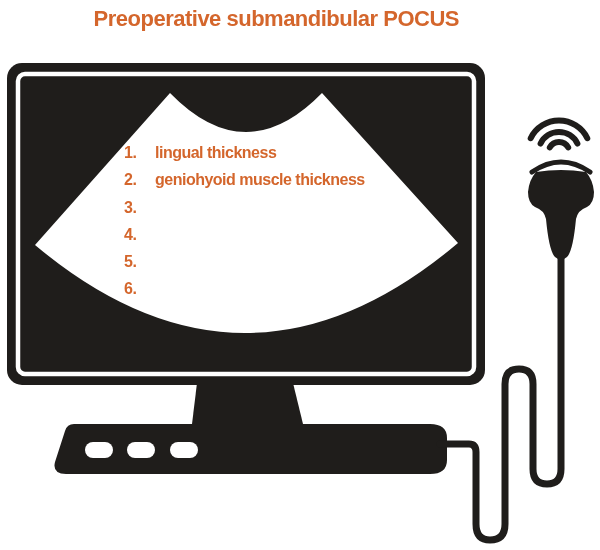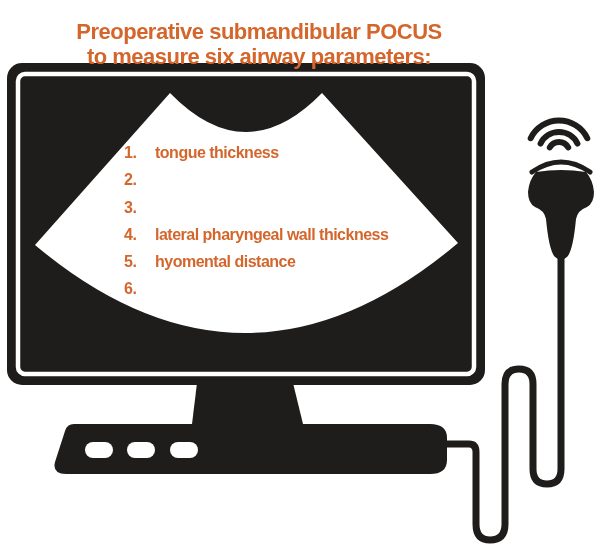--- a/index.html
+++ b/index.html
@@ -16,22 +16,22 @@
     font-family:"Liberation Sans", sans-serif;
   }
   #stage svg{position:absolute;left:0;top:0;}
   .ink{fill:var(--ink);}
   .ink-stroke{stroke:var(--ink);fill:none;}
   .paper-fill{fill:var(--paper);}
   .paper-stroke{stroke:var(--paper);fill:none;}
 
   .title{
     position:absolute;
-    left:59px;top:19px;width:400px;
-    text-align:center;
+    left:59px;top:6px;width:400px;
+    text-align:right;
     color:var(--accent);
     font-weight:bold;
     font-size:22px;
     line-height:25px;
     letter-spacing:-0.5px;
     white-space:nowrap;
   }
   .us-list{
     position:absolute;
     left:124px;top:139px;
@@ -74,40 +74,38 @@
 
     <g>
       <path d="M 549.8,147.4 A 10.5,10.5 0 0 1 568.2,147.4" class="ink-stroke" stroke-width="6" stroke-linecap="round"></path>
       <path d="M 540.6,143.5 A 20.5,20.5 0 0 1 577.4,143.5" class="ink-stroke" stroke-width="6" stroke-linecap="round"></path>
       <path d="M 530.7,138.2 A 31.5,31.5 0 0 1 587.3,138.2" class="ink-stroke" stroke-width="6" stroke-linecap="round"></path>
     </g>
   </svg>
 
   <div class="title">
     <div>Preoperative submandibular POCUS</div>
-    <div>to measure six airway parameters:</div>
   </div>
 
   <ol class="us-list">
     <li>
       <span class="num">1.</span>
-      <span class="txt">tongue thickness</span>
+      <span class="txt">lingual thickness</span>
     </li>
     <li>
       <span class="num">2.</span>
+      <span class="txt">geniohyoid muscle thickness</span>
     </li>
     <li>
       <span class="num">3.</span>
     </li>
     <li>
       <span class="num">4.</span>
-      <span class="txt">lateral pharyngeal wall thickness</span>
     </li>
     <li>
       <span class="num">5.</span>
-      <span class="txt">hyomental distance</span>
     </li>
     <li>
       <span class="num">6.</span>
     </li>
   </ol>
 
 </div>
 
 </body></html>

